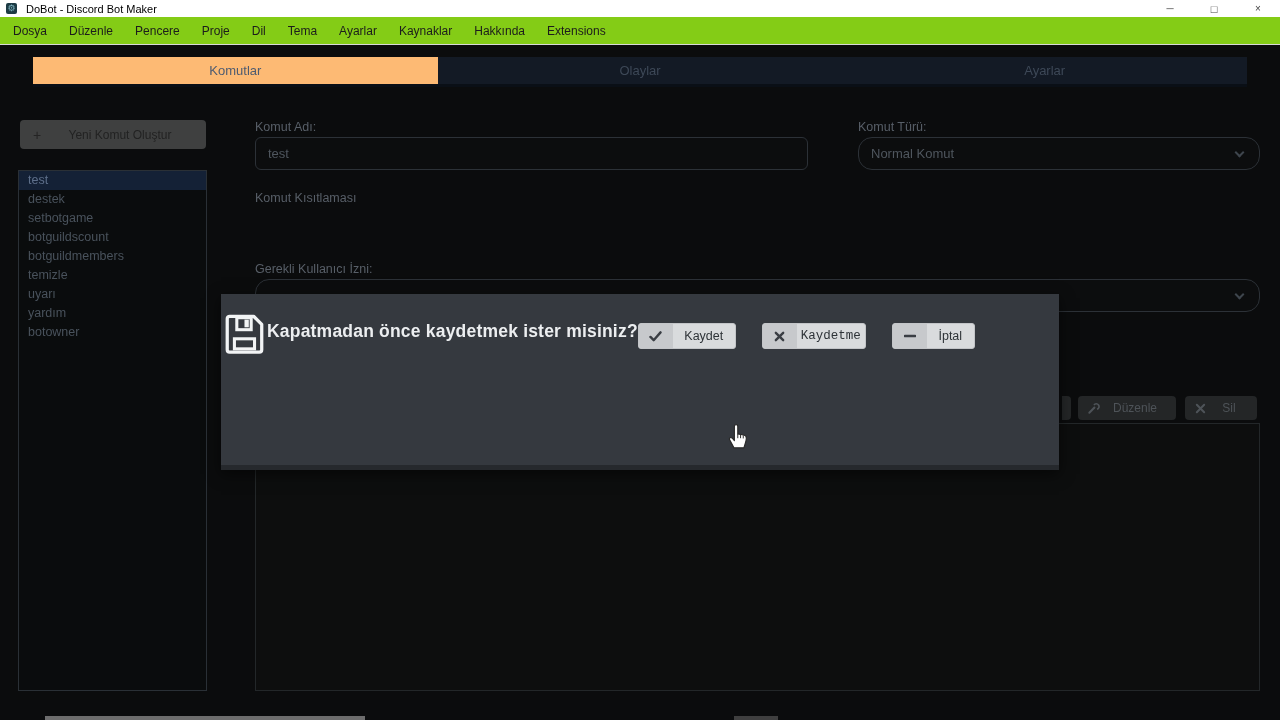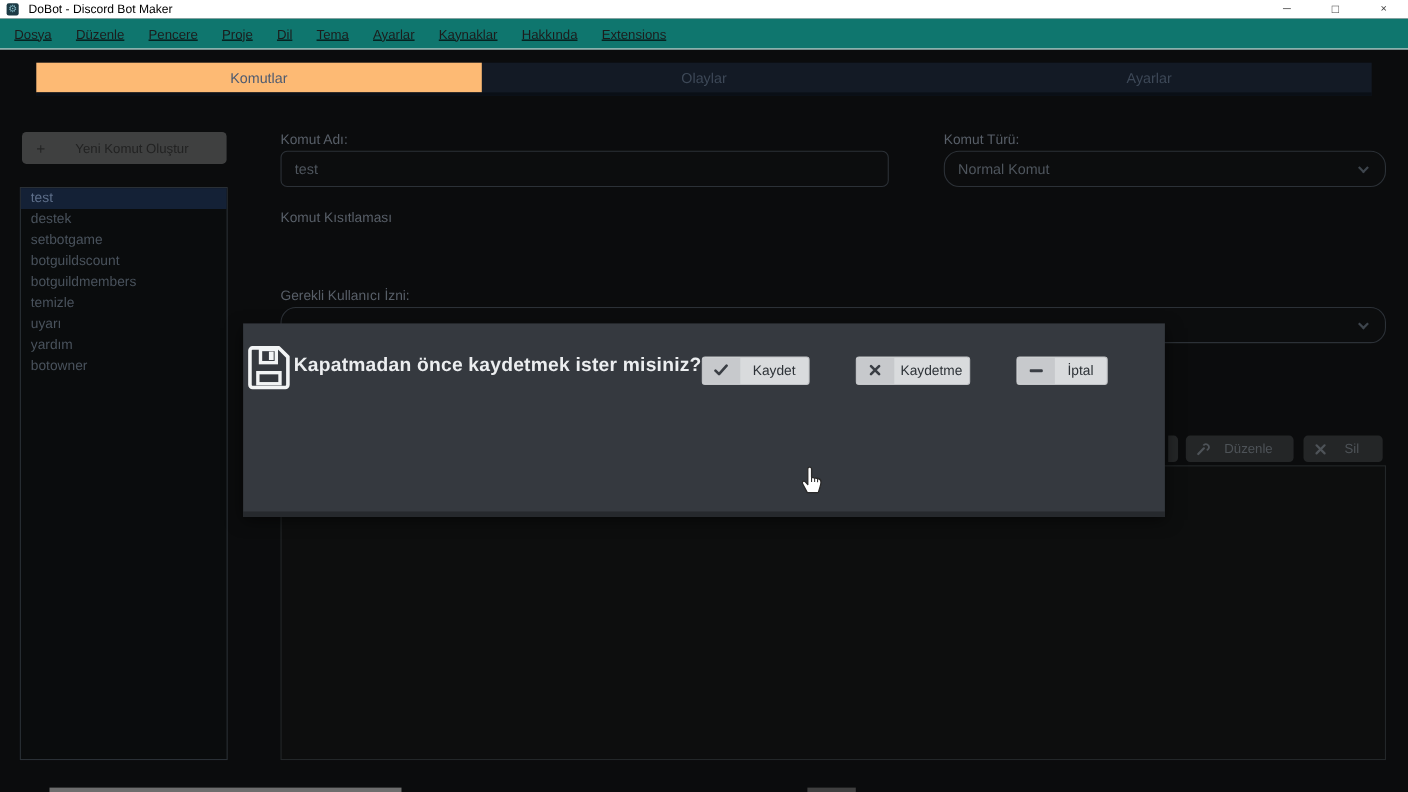--- a/index.html
+++ b/index.html
@@ -12,22 +12,22 @@
               display:flex; align-items:center; }
   .app-icon { width:11px; height:11px; margin-left:6px; background:#1d3b45; border-radius:2px;
               color:#7fb3bf; font-size:9px; line-height:11px; text-align:center; }
   .app-title { margin-left:9px; font-size:11px; color:#000; }
   .win-controls { position:absolute; right:0; top:0; height:17px; display:flex; }
   .win-btn { width:44px; height:17px; display:flex; align-items:center; justify-content:center;
              color:#444; font-size:10px; }
   .win-btn.max { font-size:11px; }
 
   
-  .menubar { position:absolute; left:0; top:17px; width:1280px; height:28px; background:#0f766e;
-             border-bottom:1px solid #d9d9d9; display:flex; align-items:center; padding-left:2px;text-decoration:underline; }
+  .menubar { position:absolute; left:0; top:17px; width:1280px; height:28px; background:#84cc16;
+             border-bottom:1px solid #d9d9d9; display:flex; align-items:center; padding-left:2px; }
   .menu-item { font-size:12px; color:#1c1c1c; padding:0 11px; line-height:28px; }
 
   
   .tabbar { position:absolute; left:33px; top:57px; width:1214px; height:30px; background:#131a25;
             display:flex; }
   .tabbar::after { content:""; position:absolute; left:0; bottom:0; width:100%; height:3px; background:#0a0f16; }
   .tab { flex:1; display:flex; align-items:center; justify-content:center;
          font-size:13px; color:#3d4857; height:27px; }
   .tab.active { background:#fdba74; color:#4e5b70; }
 
@@ -70,26 +70,26 @@
   .hscroll-1 { position:absolute; left:45px; top:716px; width:320px; height:4px; background:#6d6d6d; }
   .hscroll-2 { position:absolute; left:734px; top:716px; width:44px; height:4px; background:#3f3f3f; }
 
   
   .modal { position:absolute; left:221px; top:294px; width:838px; height:176px;
            background:#35393f; border-bottom:5px solid #26292d;
            box-shadow:0 4px 14px rgba(0,0,0,0.55); }
   .modal-inner { display:flex; flex-direction:row; align-items:center; }
   .save-icon { margin-top:17px; }
   .modal-msg { margin-top:7px; font-size:17.5px; font-weight:bold; color:#eceef0; letter-spacing:0.2px; }
-  .modal-btns { margin-top:17px; display:flex; gap:42px; }
+  .modal-btns { margin-top:17px; display:flex; gap:26px; }
   .m-btn { height:26px; background:#d9dbdd; border:1px solid #c3c5c8; border-radius:3px;
            display:flex; align-items:stretch; overflow:hidden; }
   .m-btn .ic { width:34px; background:#c7c9cc; display:flex; align-items:center; justify-content:center; }
   .m-btn .tx { display:flex; align-items:center; justify-content:center; font-size:12.5px; color:#2e3338; }
-  .m-btn.b0 { width:98px; } .m-btn.b1 { width:104px; } .m-btn.b2 { width:83px; }
+  .m-btn.b0 { width:98px; } .m-btn.b1 { width:104px;font-family:Liberation Mono, monospace; } .m-btn.b2 { width:83px; }
 
   .cursor { position:absolute; left:725px; top:420px; width:26px; height:30px; z-index:50; }
 </style>
 </head>
 <body>
 
 <div id="stage">
 
   <div class="titlebar">
     <div class="app-icon">⚙</div>

